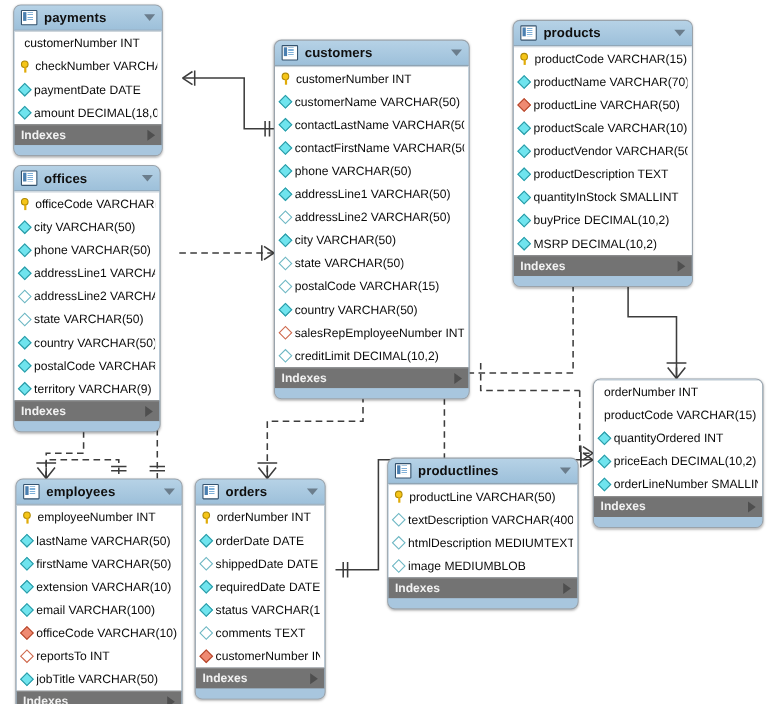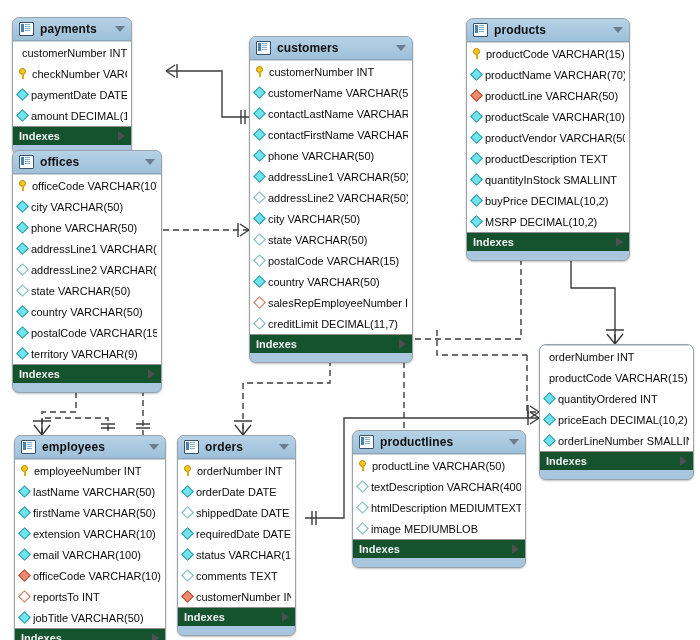--- a/index.html
+++ b/index.html
@@ -29,21 +29,21 @@
   .dia.nl{background:#ffffff;border:1px solid #6fb8c4;}
   .dia.fk{background:#ef8a72;border:1px solid #b4472c;}
   .dia.fknl{background:#ffffff;border:1px solid #cf6a4e;}
   .key{width:10px;height:11px;flex:0 0 auto;position:relative;}
   .key::before{content:"";position:absolute;left:1px;top:0;width:7px;height:7px;border-radius:50%;
        background:#f5c518;border:1px solid #b08a06;box-sizing:border-box;}
   .key::after{content:"";position:absolute;left:4px;top:6px;width:2px;height:5px;background:#e0ab08;}
   .nospace{width:0;}
   .col .cname{overflow:hidden;text-overflow:clip;}
 
-  .idx{height:18px;display:flex;align-items:center;padding:0 6px;background:#14532d;
+  .idx{height:18px;display:flex;align-items:center;padding:0 6px;background:#737373;
        border-top:1px solid #8e8e8e;}
   .idx .ilabel{font-size:11px;font-weight:bold;color:#f2f2f2;}
   .idx .iarrow{margin-left:auto;width:0;height:0;border-top:5px solid transparent;
        border-bottom:5px solid transparent;border-left:7px solid #4f4f4f;}
   .foot{height:9px;background:#a8c6de;}
 </style>
 </head>
 <body>
 
 <div id="canvas">
@@ -106,21 +106,21 @@
 
       <g>
         <path d="M305,518 L344,518 L344,418 L539,418"></path>
         <path d="M312,511 L312,525 M316,511 L316,525"></path>
         <path d="M539,418 L530,412 M539,418 L530,424 M528,411 L528,425"></path>
       </g>
 
     </g>
   </svg>
 
-  <div class="tbl" style="left:12px;top:17px;width:120px;">
+  <div class="tbl" style="left:12px;top:4px;width:136px;">
     <div class="hdr">
       <span class="ticon"></span>
       <span class="tname">payments</span>
       <span class="caret"></span>
     </div>
     <div class="cols">
       <div class="col">
           <span class="nospace"></span>
           <span class="cname">customerNumber INT</span>
         </div>
@@ -137,21 +137,21 @@
           <span class="cname">amount DECIMAL(18,0)</span>
         </div>
     </div>
     <div class="idx">
       <span class="ilabel">Indexes</span>
       <span class="iarrow"></span>
     </div>
     <div class="foot"></div>
   </div>
 
-  <div class="tbl" style="left:12px;top:150px;width:150px;">
+  <div class="tbl" style="left:12px;top:150px;width:134px;">
     <div class="hdr">
       <span class="ticon"></span>
       <span class="tname">offices</span>
       <span class="caret"></span>
     </div>
     <div class="cols">
       <div class="col">
           <span class="key"></span>
           <span class="cname">officeCode VARCHAR(10)</span>
         </div>
@@ -188,21 +188,21 @@
           <span class="cname">territory VARCHAR(9)</span>
         </div>
     </div>
     <div class="idx">
       <span class="ilabel">Indexes</span>
       <span class="iarrow"></span>
     </div>
     <div class="foot"></div>
   </div>
 
-  <div class="tbl" style="left:249px;top:36px;width:164px;">
+  <div class="tbl" style="left:249px;top:36px;width:178px;">
     <div class="hdr">
       <span class="ticon"></span>
       <span class="tname">customers</span>
       <span class="caret"></span>
     </div>
     <div class="cols">
       <div class="col">
           <span class="key"></span>
           <span class="cname">customerNumber INT</span>
         </div>
@@ -245,21 +245,21 @@
       <div class="col">
           <span class="dia nn"></span>
           <span class="cname">country VARCHAR(50)</span>
         </div>
       <div class="col">
           <span class="dia fknl"></span>
           <span class="cname">salesRepEmployeeNumber INT</span>
         </div>
       <div class="col">
           <span class="dia nl"></span>
-          <span class="cname">creditLimit DECIMAL(11,7)</span>
+          <span class="cname">creditLimit DECIMAL(10,2)</span>
         </div>
     </div>
     <div class="idx">
       <span class="ilabel">Indexes</span>
       <span class="iarrow"></span>
     </div>
     <div class="foot"></div>
   </div>
 
   <div class="tbl" style="left:466px;top:18px;width:164px;">
@@ -426,21 +426,21 @@
           <span class="cname">customerNumber INT</span>
         </div>
     </div>
     <div class="idx">
       <span class="ilabel">Indexes</span>
       <span class="iarrow"></span>
     </div>
     <div class="foot"></div>
   </div>
 
-  <div class="tbl" style="left:352px;top:430px;width:174px;">
+  <div class="tbl" style="left:352px;top:416px;width:174px;">
     <div class="hdr">
       <span class="ticon"></span>
       <span class="tname">productlines</span>
       <span class="caret"></span>
     </div>
     <div class="cols">
       <div class="col">
           <span class="key"></span>
           <span class="cname">productLine VARCHAR(50)</span>
         </div>

